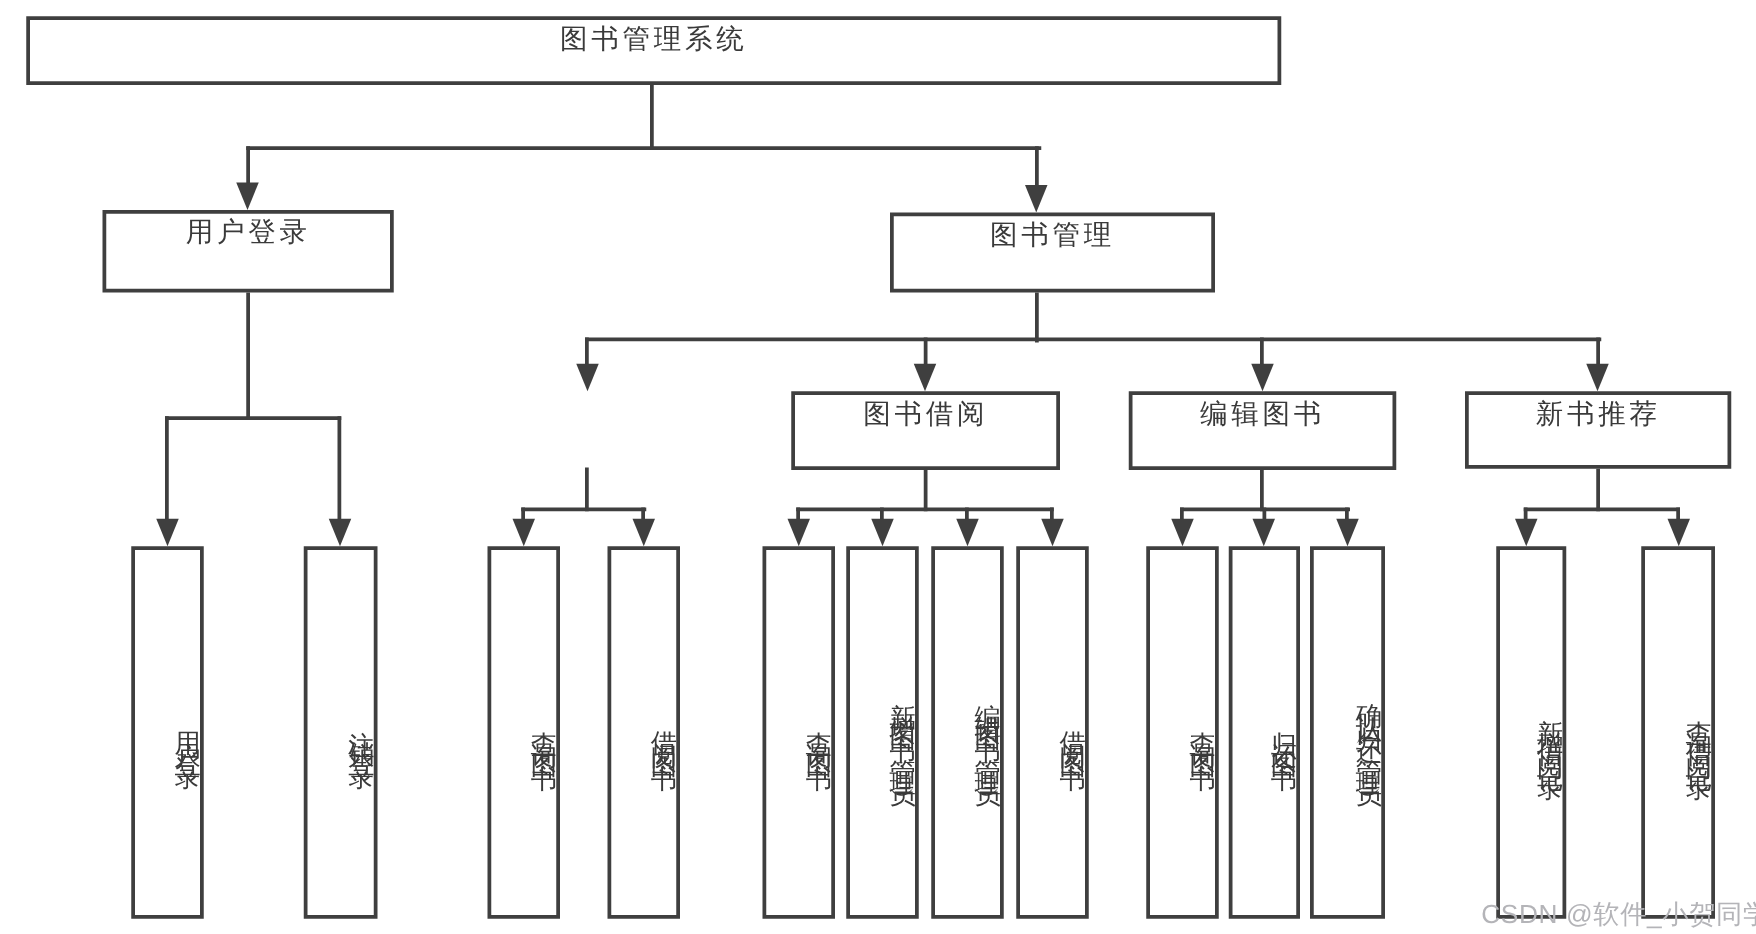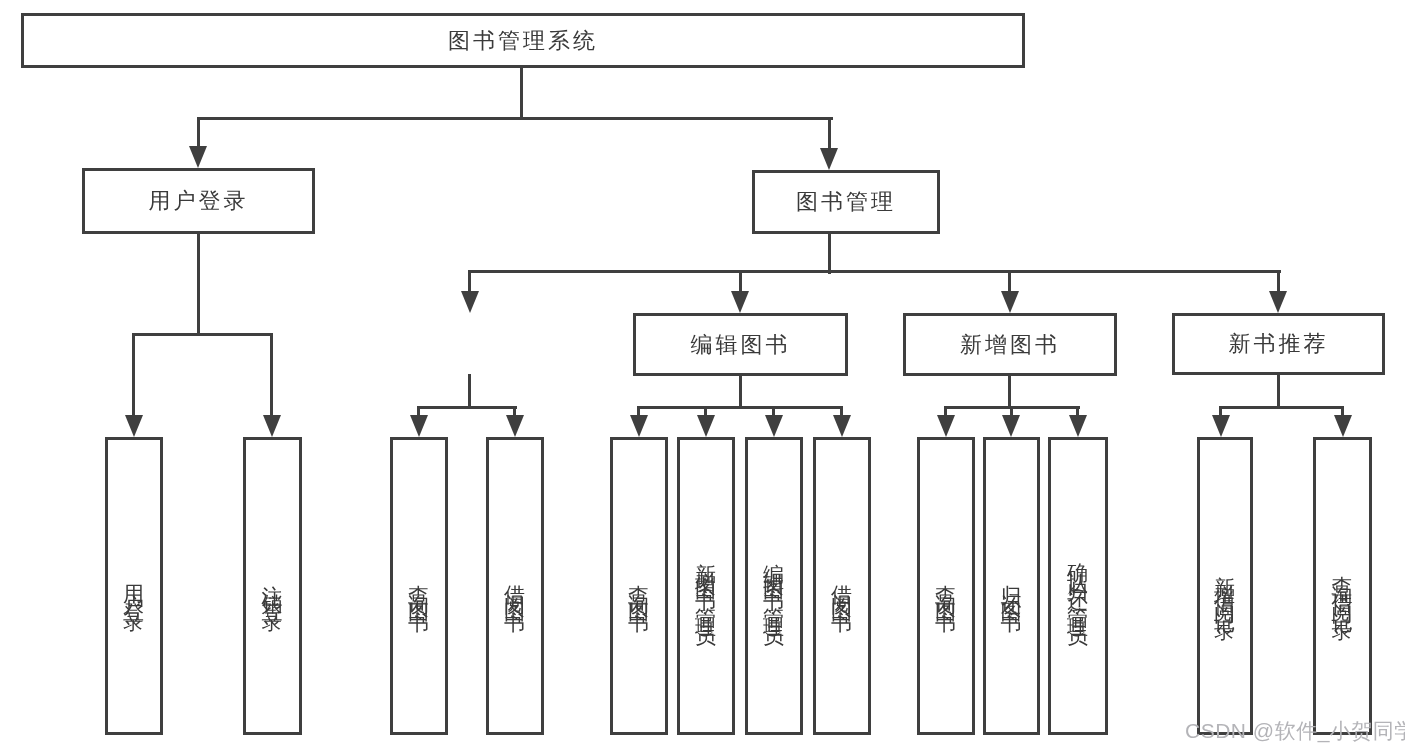--- a/index.html
+++ b/index.html
@@ -13,21 +13,21 @@
     width:1405px;height:747px;
     background:#ffffff;
     overflow:hidden;
     font-family:"Liberation Sans","DejaVu Sans",sans-serif;
   }
   .box{
     position:absolute;
     box-sizing:border-box;
     background:#ffffff;
     border:3px solid var(--line);
-    display:flex;align-items:center;justify-content:center;
+    display:flex;justify-content:center;
     color:var(--text);
     z-index:2;
   }
   .hbox{font-size:22px;letter-spacing:3px;font-weight:400;}
   .vbox{
     font-size:21px;
     writing-mode:vertical-rl;
     letter-spacing:9px;
     line-height:1;
   }
@@ -56,29 +56,29 @@
 
 <div class="canvas">
 
   <div class="box hbox" style="left:21px;top:13px;width:1004px;height:55px;">
     <span>图书管理系统</span>
   </div>
 
   <div class="box hbox" style="left:82px;top:168px;width:233px;height:66px;">
     <span>用户登录</span>
   </div>
-  <div class="box hbox" style="left:752px;top:170px;width:188px;height:64px;">
+  <div class="box hbox" style="left:712px;top:170px;width:260px;height:64px;">
     <span>图书管理</span>
   </div>
 
   <div class="box hbox" style="left:633px;top:313px;width:215px;height:63px;">
-    <span>编辑图书</span>
+    <span>图书借阅</span>
   </div>
   <div class="box hbox" style="left:903px;top:313px;width:214px;height:63px;">
-    <span>新增图书</span>
+    <span>编辑图书</span>
   </div>
   <div class="box hbox" style="left:1172px;top:313px;width:213px;height:62px;">
     <span>新书推荐</span>
   </div>
 
   <div class="box vbox" style="left:105px;top:437px;width:58px;height:298px;">
     <span>用户登录</span>
   </div>
   <div class="box vbox" style="left:243px;top:437px;width:59px;height:298px;">
     <span>注销登录</span>

